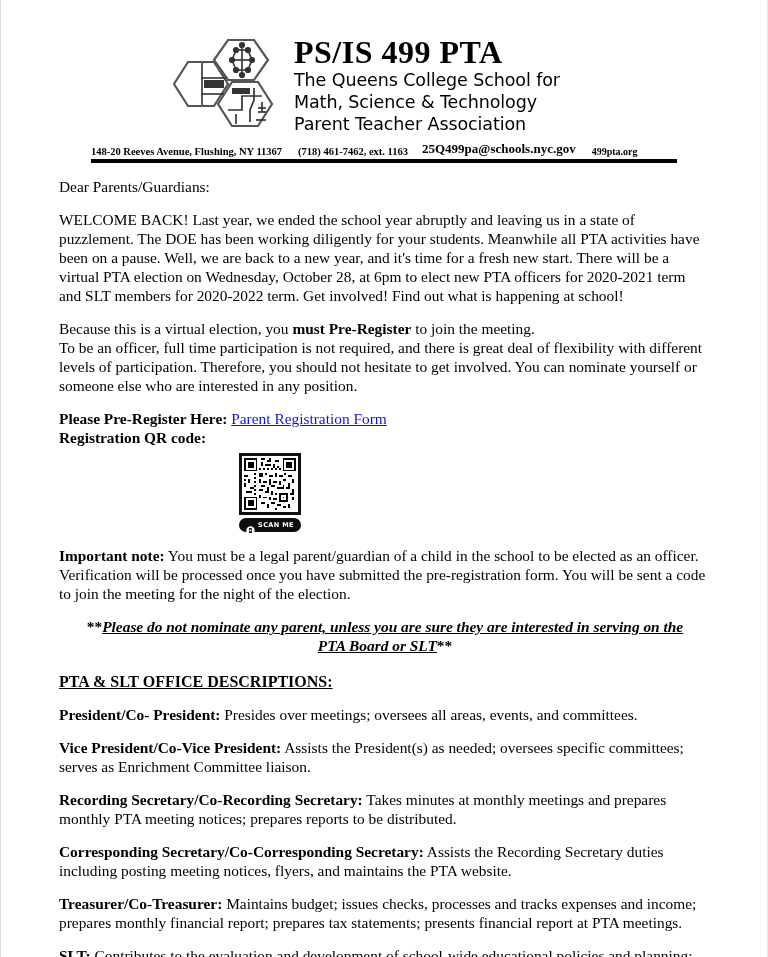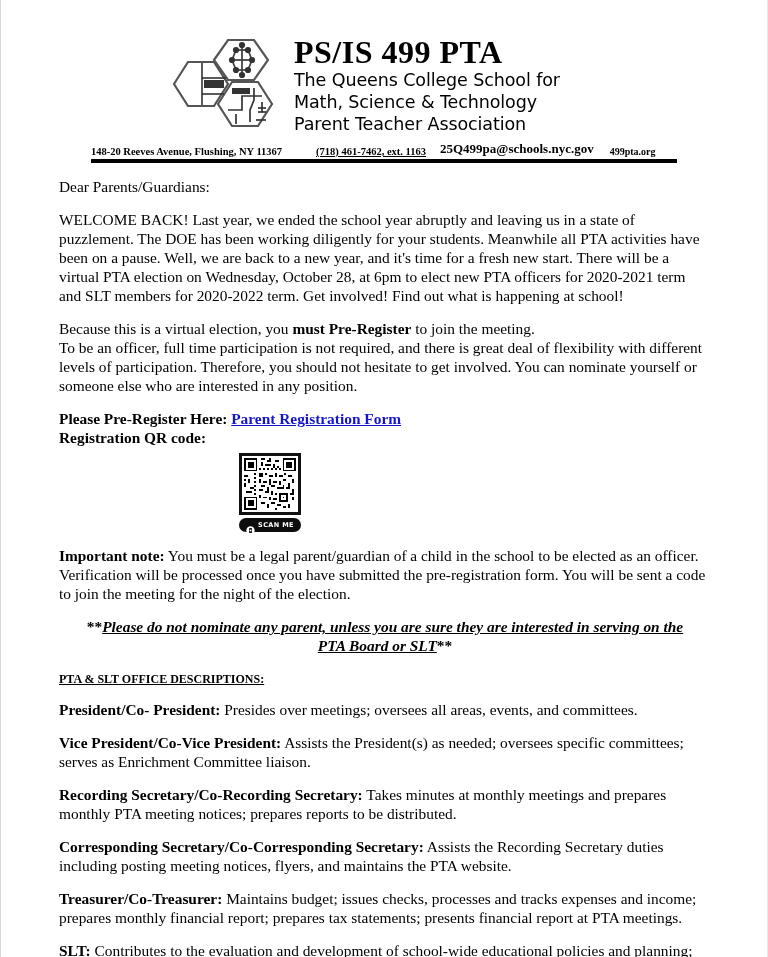--- a/index.html
+++ b/index.html
@@ -65,21 +65,21 @@
   .lh-contact {
     margin: 3px auto 0 auto;
     width: 586px;
     display: flex;
     align-items: flex-end;
     font-weight: bold;
     font-size: 10.5px;
     white-space: nowrap;
   }
   .lh-contact .addr { }
-  .lh-contact .phone { margin-left: 34px; text-decoration: underline; }
+  .lh-contact .phone { margin-left: 16px; }
   .lh-contact .email {
     margin-left: 14px;
     font-size: 13px;
     font-weight: bold;
   }
   .lh-contact .site {
     margin-left: 16px;
     font-size: 10px;
   }
   .lh-rule {
@@ -101,38 +101,38 @@
   p.para {
     font-size: 15.4px;
     line-height: 1.235;
     margin: 0 0 14px 0;
     text-align: left;
   }
   p.tight { margin-bottom: 0; }
   .b { font-weight: bold; }
   .link {
     color: #1515cc;
-    font-weight: bold;
+    font-weight: normal;
     text-decoration: underline;
   }
 
   .center-note {
     text-align: center;
     font-size: 15.4px;
     line-height: 1.25;
     font-weight: bold;
     font-style: italic;
     margin: 0 0 16px 0;
     padding: 0 14px;
   }
   .center-note .u { text-decoration: underline; }
   .center-note .nostar { font-style: normal; }
 
   h2.section-heading {
-    font-size: 12px;
+    font-size: 16px;
     font-weight: bold;
     text-decoration: underline;
     margin: 14px 0 14px 0;
     line-height: 1.2;
   }
 
   .office {
     font-size: 15.4px;
     line-height: 1.235;
     margin: 0 0 14px 0;

